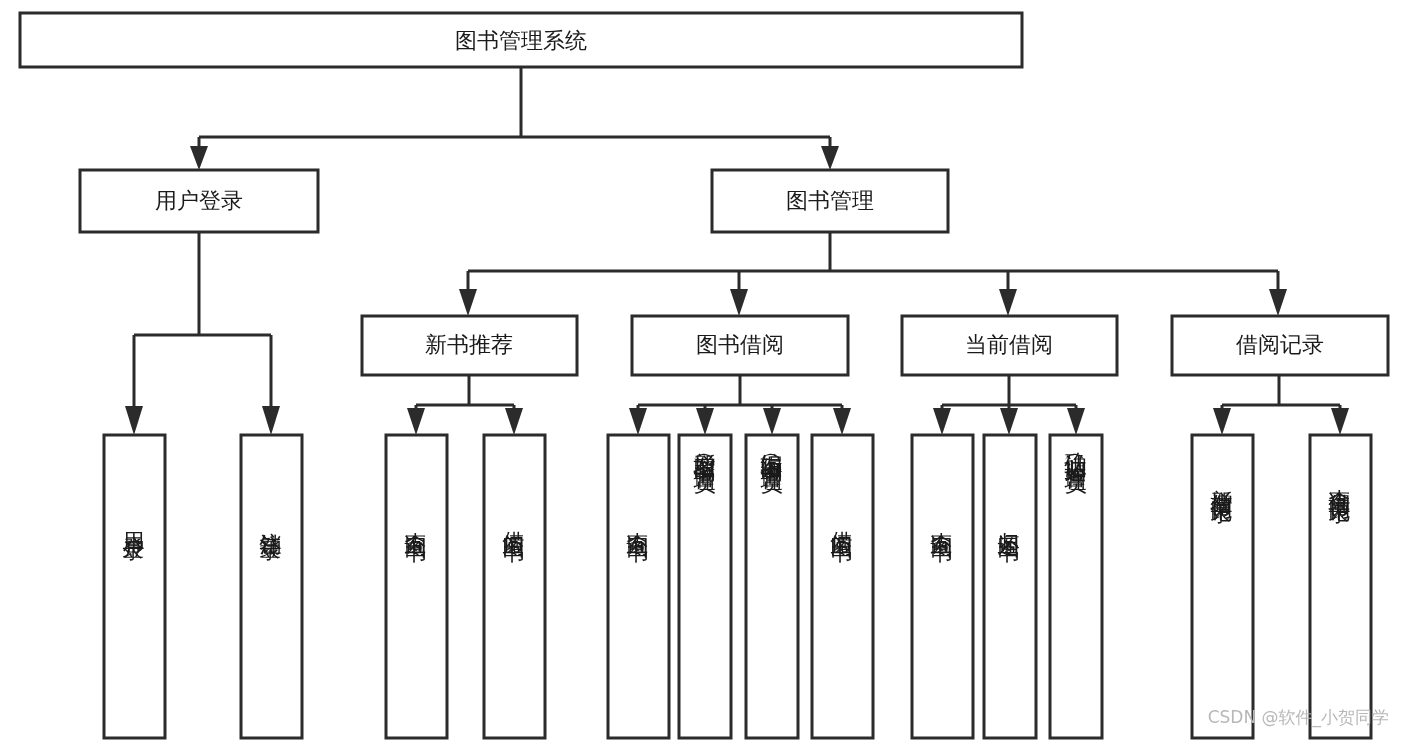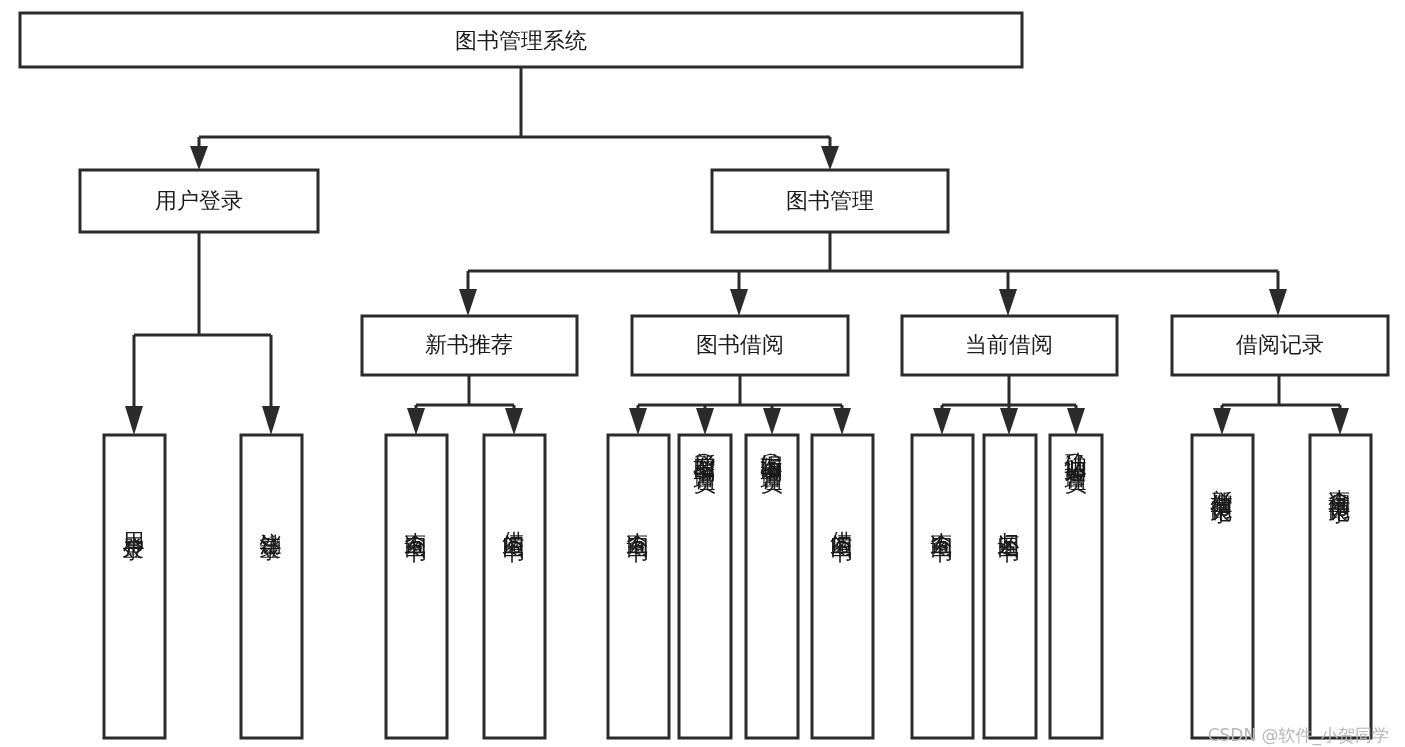--- a/index.html
+++ b/index.html
@@ -44,21 +44,21 @@
     stroke-width: 3;
     fill: none;
   }
   .arrowhead {
     fill: #2b2b2b;
     stroke: none;
   }
   .watermark {
     position: absolute;
     right: 16px;
-    bottom: 0;
+    bottom: 18px;
     font-family: "DejaVu Sans", "Liberation Sans", sans-serif;
     font-size: 17px;
     color: #b8b8b8;
     white-space: nowrap;
     pointer-events: none;
   }
 </style>
 </head>
 <body>
 

